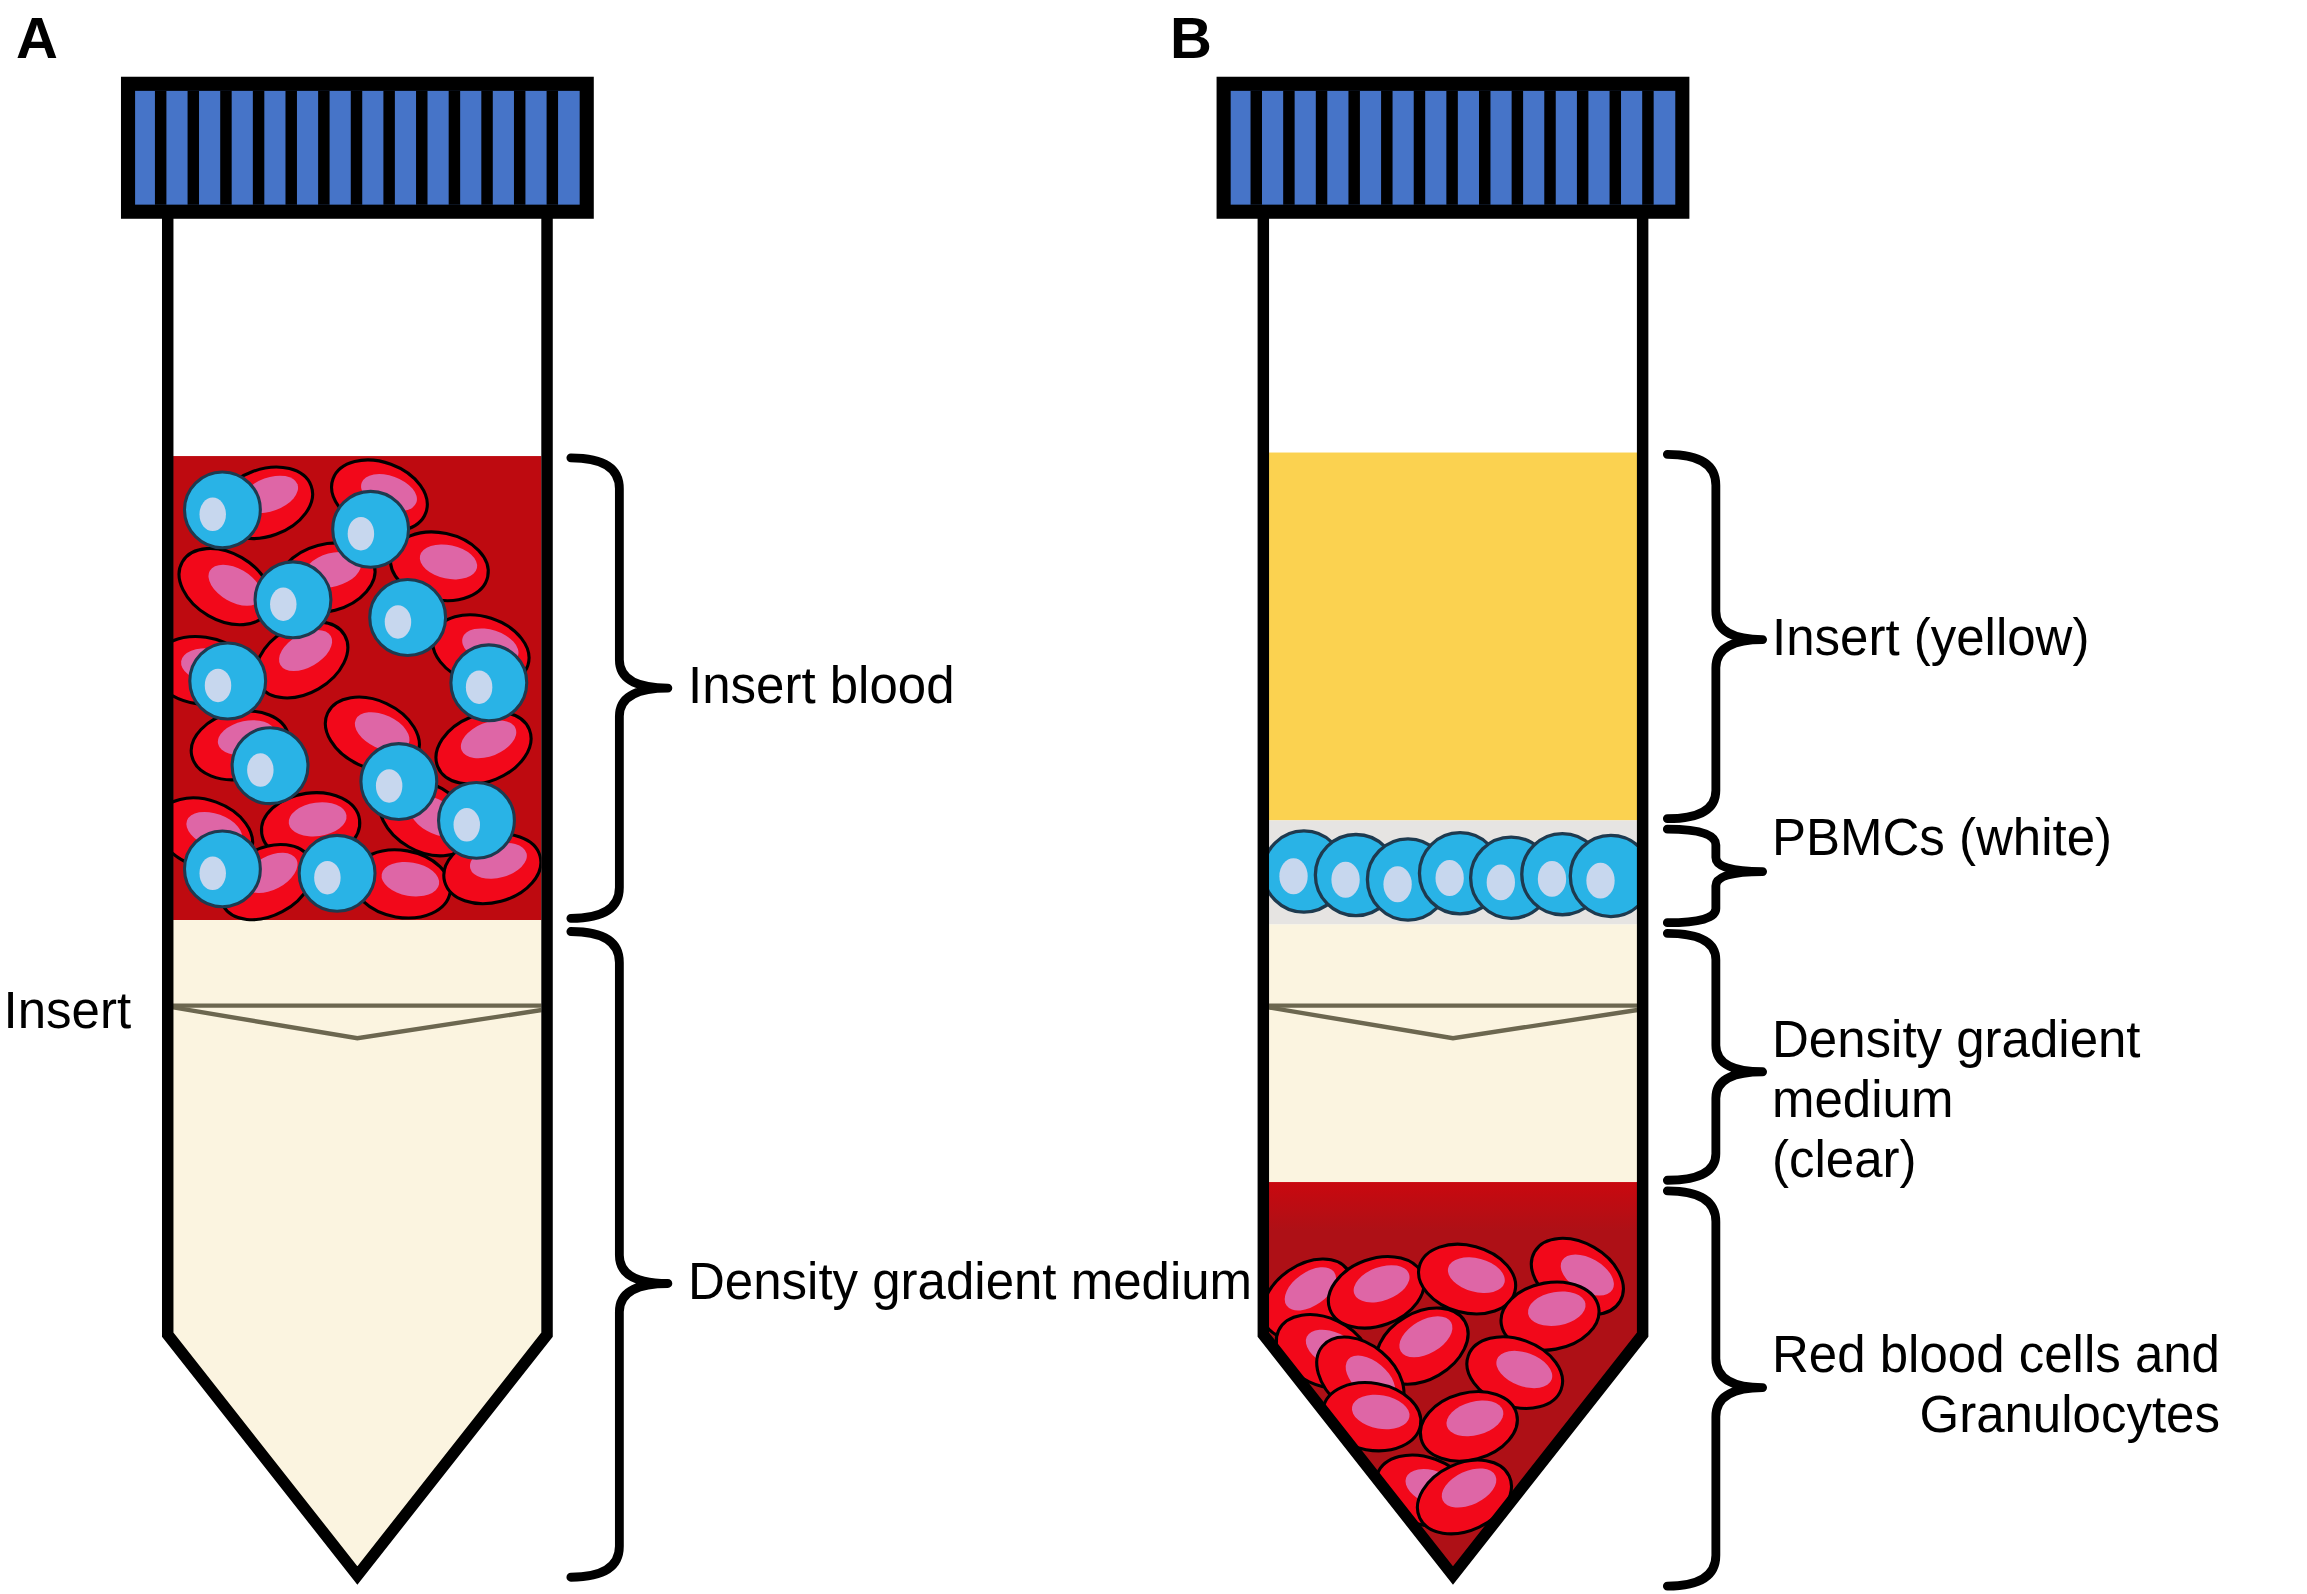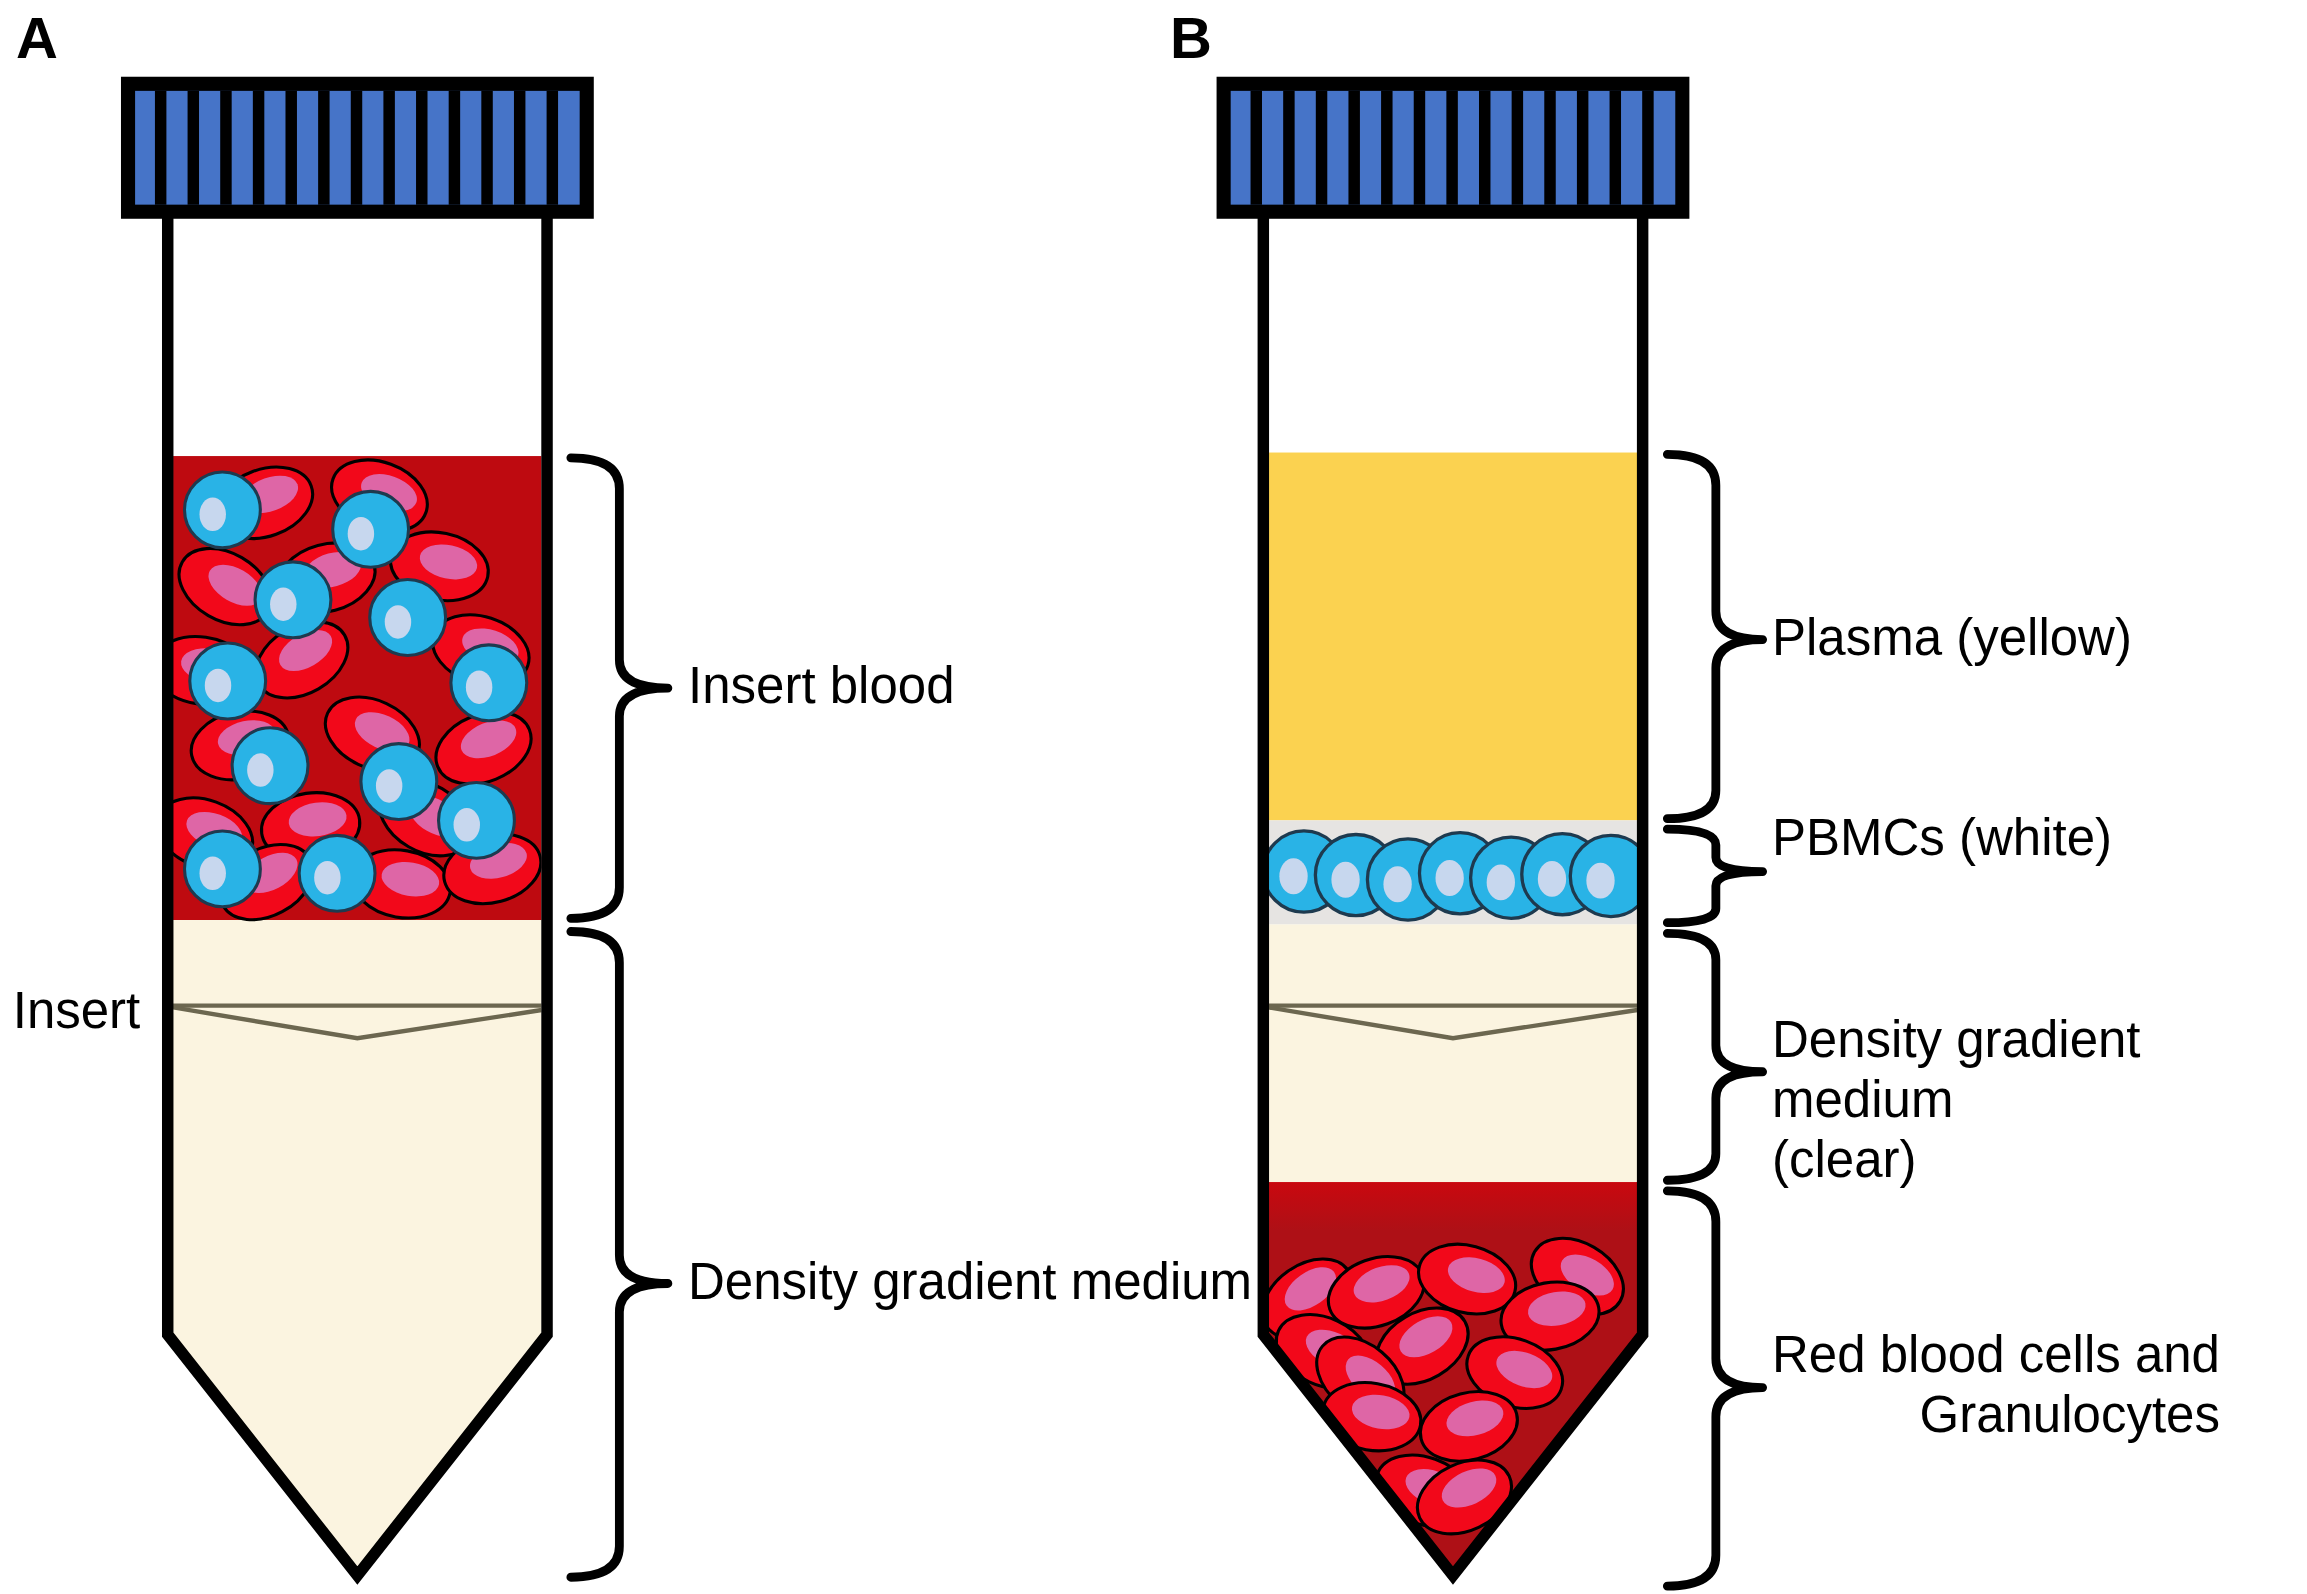--- a/index.html
+++ b/index.html
@@ -18,21 +18,21 @@
     line-height:1.18;
     white-space:pre-line;
     color:#000;
   }
   .panel-letter{
     position:absolute;
     font-size:58px;
     font-weight:bold;
     color:#000;
   }
-  .right-align{text-align:center;}
+  .right-align{text-align:left;}
 </style>
 </head>
 <body>
 
 <div id="figure">
 
   <svg id="art" width="2307" height="1594" viewBox="0 0 2615 1807">
     <defs>
       <clipPath id="tubeAclip">
         <path d="M196,240 L196,1512 L405,1782 L614,1512 L614,240 Z"></path>
@@ -179,20 +179,20 @@
   </svg>
 
   <div class="panel-letter" style="left:16px;top:3.5px;">A</div>
   <div class="panel-letter" style="left:1170px;top:3.5px;">B</div>
 
   <div class="lbl right-align" style="left:3.5px;top:981px;width:146px;">Insert</div>
 
   <div class="lbl" style="left:688px;top:656px;">Insert blood</div>
   <div class="lbl" style="left:688px;top:1252px;">Density gradient medium</div>
 
-  <div class="lbl" style="left:1772px;top:608px;">Plasma (yellow)</div>
+  <div class="lbl" style="left:1772px;top:608px;">Insert (yellow)</div>
   <div class="lbl" style="left:1772px;top:808px;">PBMCs (white)</div>
   <div class="lbl" style="left:1772px;top:1010px;">Density gradient medium
 (clear)</div>
   <div class="lbl" style="left:1772px;top:1325px;text-align:right;">Red blood cells and
 Granulocytes</div>
 </div>
 
 
 </body></html>

